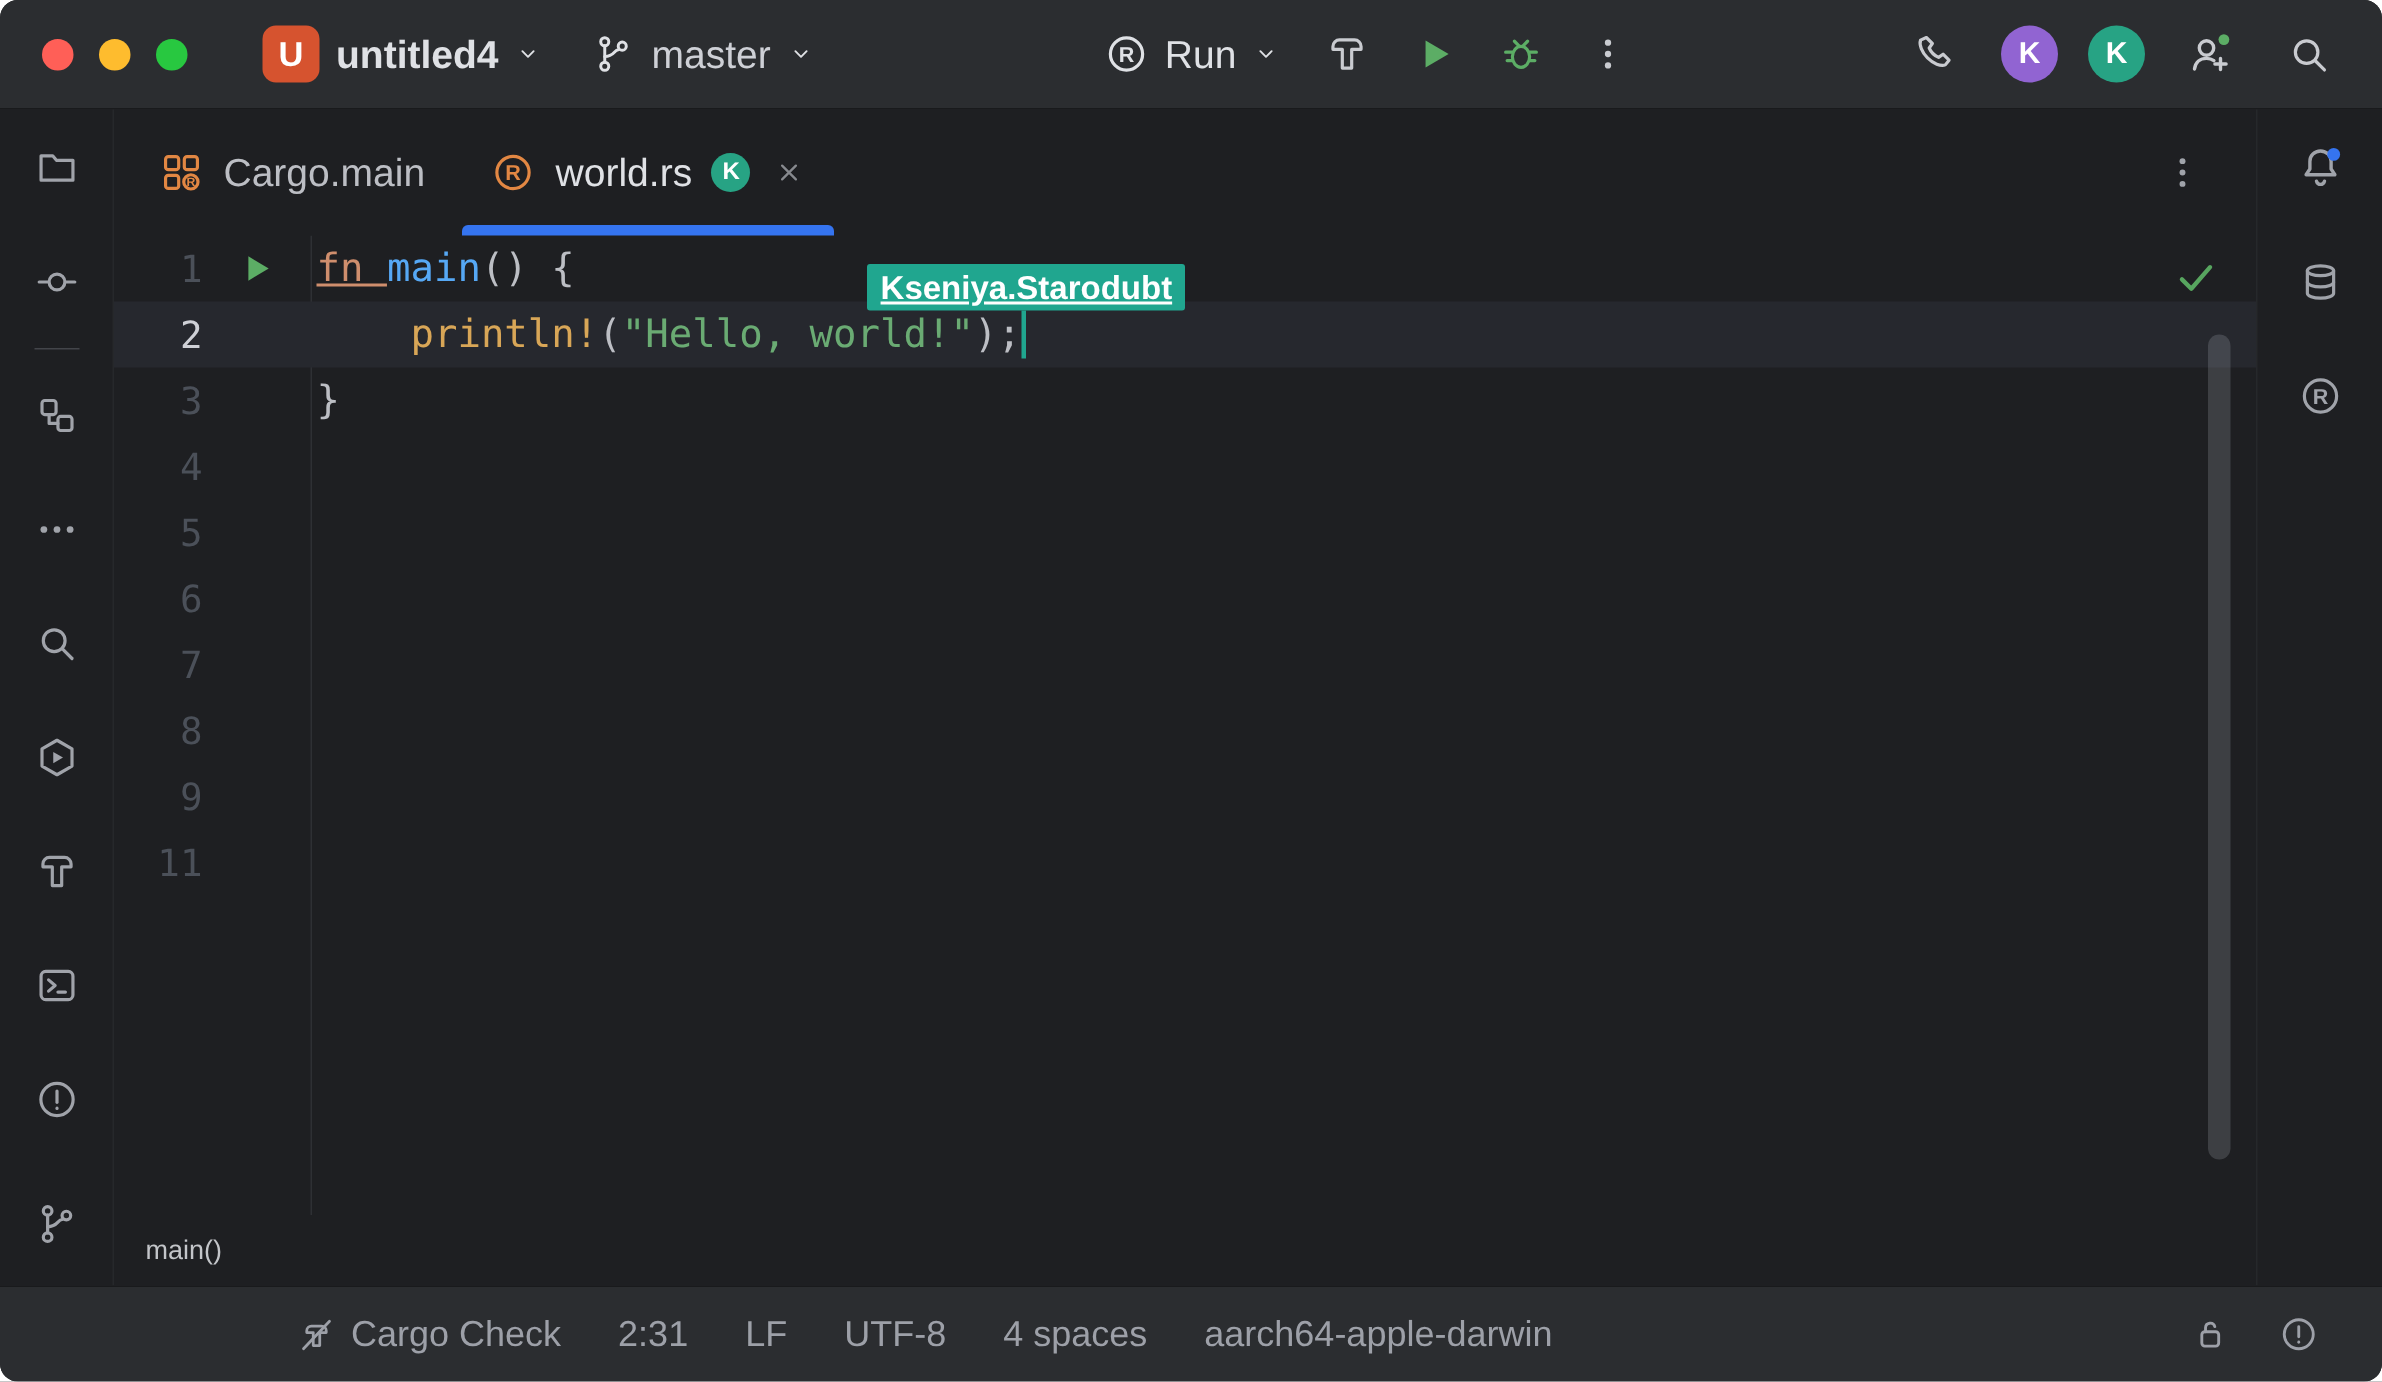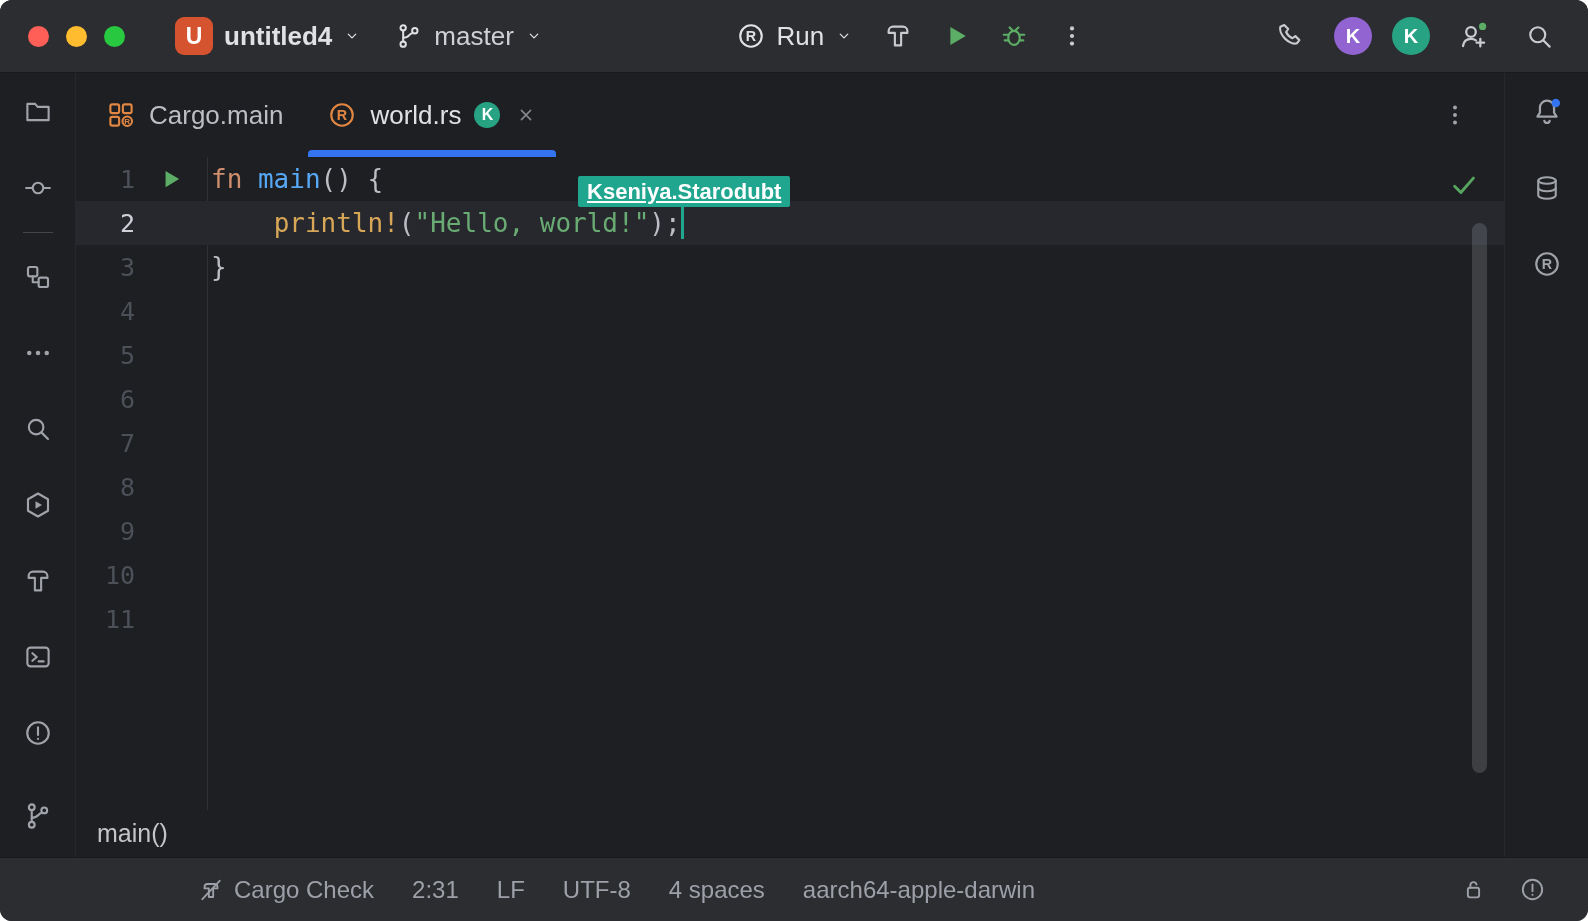--- a/index.html
+++ b/index.html
@@ -64,35 +64,35 @@
   .editor { flex:1; position:relative; overflow:hidden;
             font-family:"DejaVu Sans Mono","Liberation Mono",monospace; font-size:26px; }
   .gutter-divider { position:absolute; left:131px; top:0; bottom:0; width:1px; background:#2e3034; }
   .crow { display:flex; align-items:center; height:44px; position:relative; }
   .crow.current { background:#26282e; }
   .ln { width:59px; flex-shrink:0; text-align:right; font-size:25px; color:#4b5059; }
   .crow.current .ln { color:#ced0d6; }
   .mk { width:72px; flex-shrink:0; display:flex; align-items:center; justify-content:center; height:100%; }
   .codecell { flex:1; position:relative; padding-left:4px; white-space:pre; height:100%;
               display:flex; align-items:center; color:var(--plain-code,#bcbec4); }
-  .tok-keyword{color:var(--keyword,#cf8e6d);} .tok-function{color:var(--function-name,#56a8f5);}
+  .tok-keyword{color:var(--keyword,#cf8e6d);text-decoration:underline;} .tok-function{color:var(--function-name,#56a8f5);}
   .tok-macro{color:var(--macro,#d8a657);} .tok-string{color:var(--string,#6aab73);}
   .tok-plain{color:var(--plain-code,#bcbec4);}
   .collab-caret { position:absolute; top:6px; width:3px; height:32px; background:var(--collab-teal,#20a68f); }
   .collab-label { position:absolute; top:-25px; height:31px; line-height:31px; padding:0 9px;
                   background:var(--collab-teal,#20a68f); color:#fff; border-radius:2px;
                   font-family:"Liberation Sans","DejaVu Sans",sans-serif; font-size:22px; font-weight:700;
                   white-space:nowrap; z-index:5; }
   .editor-check { position:absolute; top:13px; right:25px; cursor:pointer; }
   .scroll-thumb { position:absolute; right:17px; top:66px; width:15px; height:550px;
                   background:rgba(164,168,175,.24); border-radius:8px; cursor:pointer; }
 
   
   .breadcrumbs { height:47px; flex-shrink:0; display:flex; align-items:center; padding-left:21px;
-                 font-size:25px; color:#c3c5c9; }
+                 font-size:18px; color:#c3c5c9; }
 
   
   .statusbar { height:64px; flex-shrink:0; background:#2b2d30; border-top:1px solid #191a1c;
                display:flex; align-items:center; gap:38px; padding:0 42px 0 198px;
                color:#9da0a8; font-size:24px; }
   .sb-item { display:flex; align-items:center; gap:10px; white-space:nowrap; cursor:pointer; }
   .sb-right { margin-left:auto; display:flex; align-items:center; gap:32px; }
 </style>
 </head>
 <body>
@@ -347,25 +347,20 @@
               <span class="ln">8</span>
               <span class="mk"></span>
               <span class="codecell"></span>
             </div>
             <div class="crow">
               <span class="ln">9</span>
               <span class="mk"></span>
               <span class="codecell"></span>
             </div>
             <div class="crow">
-              <span class="ln">10</span>
-              <span class="mk"></span>
-              <span class="codecell"></span>
-            </div>
-            <div class="crow">
               <span class="ln">11</span>
               <span class="mk"></span>
               <span class="codecell"></span>
             </div>
           </div>
         <span class="editor-check">
           <svg width="30" height="30" viewBox="0 0 24 24" fill="none" stroke="#57a55f" stroke-width="2.3" stroke-linecap="round" stroke-linejoin="round">
             <path d="M4.5 13l5 5L19.5 6.5"></path>
           </svg>
         </span>

